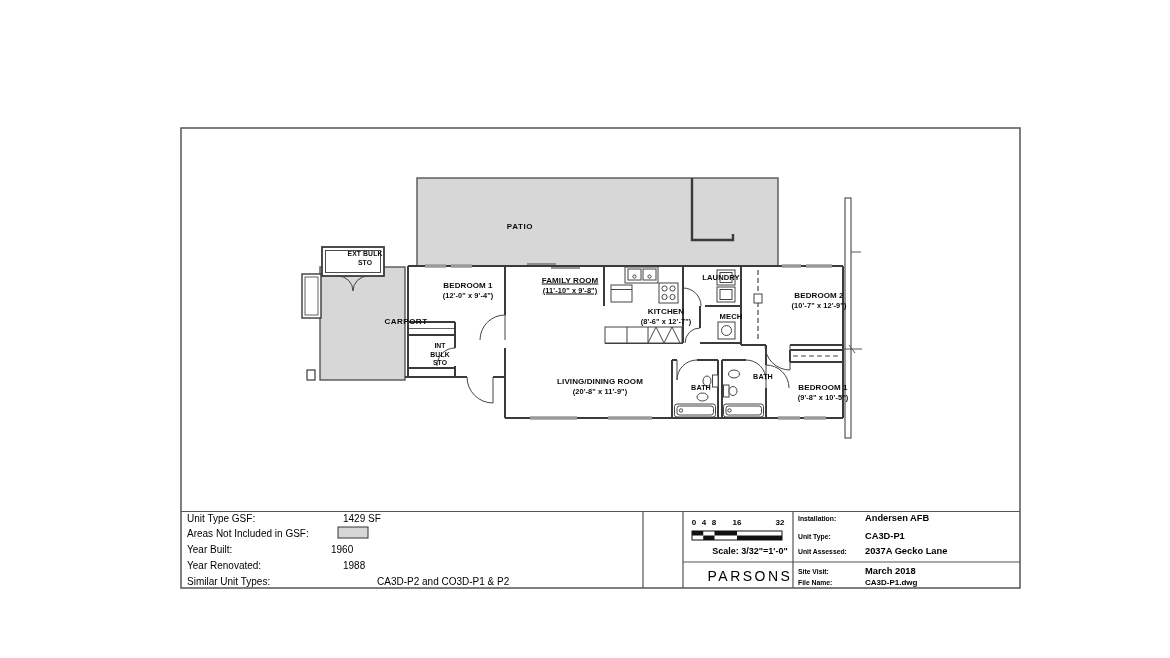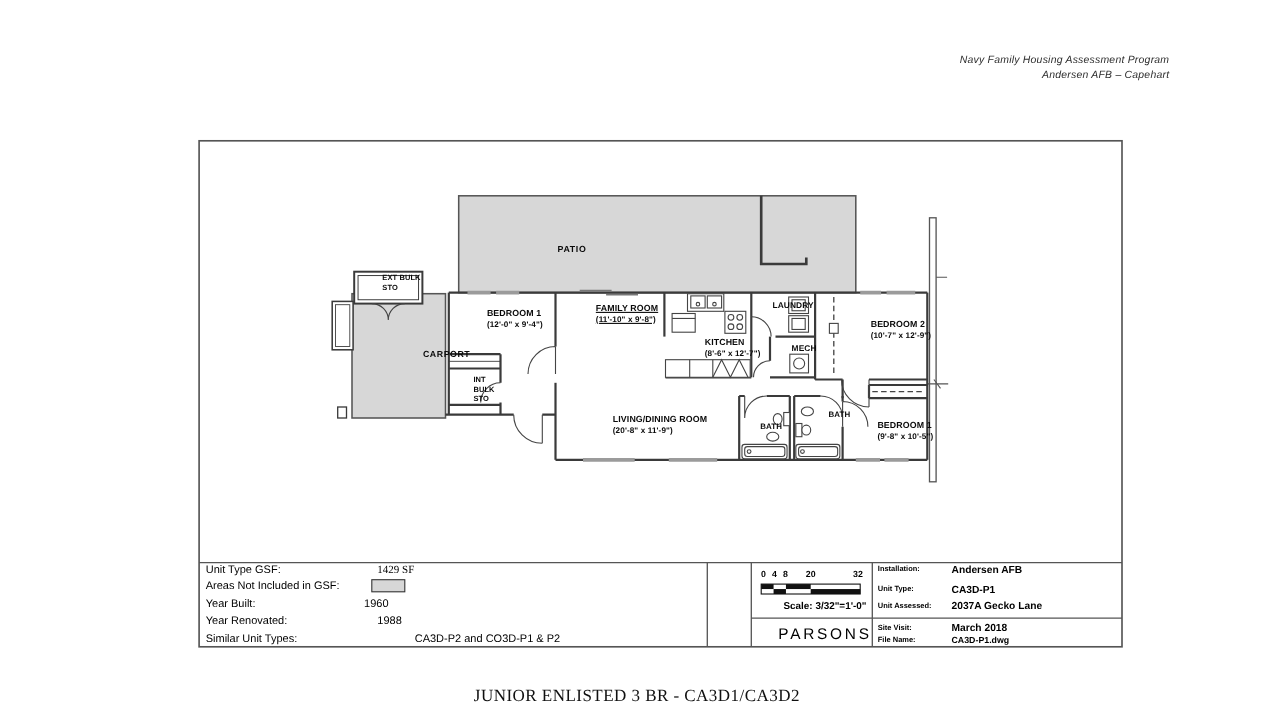--- a/index.html
+++ b/index.html
@@ -1,20 +1,20 @@
 <!DOCTYPE html>
 <html><head>
 <meta charset="utf-8">
 <style>
   html,body{margin:0;padding:0;background:#fff;}
   body{width:1170px;height:658px;overflow:hidden;font-family:"Liberation Sans",sans-serif;}
   #canvas{position:relative;width:1170px;height:658px;background:#ffffff;}
   #plan-svg{position:absolute;left:0;top:0;}
   .abs{position:absolute;white-space:nowrap;}
-  .ctr{transform:translate(-50%,-50%);padding-left:24px;}
+  .ctr{transform:translate(-50%,-50%);text-align:center;padding-left:24px;}
   .ctrY{transform:translateY(-50%);}
   .rlab{font-weight:bold;color:#0a0a0a;font-size:8px;line-height:9.5px;letter-spacing:.1px;}
   .rlab .dims{display:block;font-size:7.4px;font-weight:bold;}
   .small-lab{font-size:6.8px;line-height:8.5px;}
   .hdr{font-style:italic;font-size:9.5px;color:#2e2e2e;text-align:right;line-height:13.5px;letter-spacing:.2px;}
   .tbl-label,.tbl-value{font-size:10px;color:#000;line-height:11px;}
   .tb-label{font-size:6.8px;font-weight:bold;color:#000;}
   .tb-value{font-size:9.3px;font-weight:bold;color:#000;}
   .tb-value-sm{font-size:8px;font-weight:bold;color:#000;}
   .tick{position:absolute;transform:translateX(-50%);font-size:8px;font-weight:bold;color:#000;}
@@ -149,24 +149,20 @@
 
     <g>
       <rect x="692" y="531" width="11.25" height="4.5" fill="#111"></rect>
       <rect x="714.5" y="531" width="22.5" height="4.5" fill="#111"></rect>
       <rect x="703.25" y="535.5" width="11.25" height="4.5" fill="#111"></rect>
       <rect x="737" y="535.5" width="45" height="4.5" fill="#111"></rect>
       <rect x="692" y="531" width="90" height="9" fill="none" stroke="#111" stroke-width="1"></rect>
     </g>
   </svg>
 
-  <div class="abs hdr" style="right:107px;top:48px;">
-    <div>Navy Family Housing Assessment Program</div>
-    <div>Andersen AFB – Capehart</div>
-  </div>
 
   <div class="abs ctr rlab" style="left:508px;top:227px;letter-spacing:.6px;">PATIO</div>
 
   <div class="abs ctr rlab small-lab" style="left:353px;top:258px;">
     <span>EXT BULK</span><br>
     <span>STO</span>
   </div>
 
   <div class="abs ctr rlab" style="left:365px;top:322px;letter-spacing:.5px;margin-left:29px;">CARPORT</div>
 
@@ -208,48 +204,47 @@
   <div class="abs ctr rlab" style="left:689px;top:388px;font-size:7.2px;">BATH</div>
   <div class="abs ctr rlab" style="left:751px;top:377px;font-size:7.2px;">BATH</div>
 
   <div class="abs ctr rlab" style="left:811px;top:392px;">
     <span>BEDROOM 1</span>
     <span class="dims">(9'-8" x 10'-5")</span>
   </div>
 
   <div>
     <div class="abs ctrY tbl-label" style="left:187px;top:518px;">Unit Type GSF:</div>
-    <div class="abs ctrY tbl-value" style="left:343px;top:518px;font-family:Liberation Serif, serif;">1429 SF</div>
+    <div class="abs ctrY tbl-value" style="left:343px;top:518px;">1429 SF</div>
     <div class="abs ctrY tbl-label" style="left:187px;top:533px;">Areas Not Included in GSF:</div>
     <div class="abs ctrY tbl-label" style="left:187px;top:549px;">Year Built:</div>
     <div class="abs ctrY tbl-value" style="left:331px;top:549px;text-align:right;">1960</div>
     <div class="abs ctrY tbl-label" style="left:187px;top:565px;">Year Renovated:</div>
     <div class="abs ctrY tbl-value" style="left:343px;top:565px;">1988</div>
     <div class="abs ctrY tbl-label" style="left:187px;top:581px;">Similar Unit Types:</div>
     <div class="abs ctrY tbl-value" style="left:343px;top:581px;margin-left:34px;">CA3D-P2 and CO3D-P1 &amp; P2</div>
   </div>
 
   <div>
     <span class="tick" style="left:694px;top:518px;">0</span>
     <span class="tick" style="left:704px;top:518px;">4</span>
     <span class="tick" style="left:714px;top:518px;">8</span>
-    <span class="tick" style="left:737px;top:518px;">20</span>
+    <span class="tick" style="left:737px;top:518px;">16</span>
     <span class="tick" style="left:780px;top:518px;">32</span>
     <div class="abs ctr scale-label" style="left:738px;top:551px;">Scale: 3/32"=1'-0"</div>
     <div class="abs ctr parsons" style="left:738px;top:576px;">PARSONS</div>
   </div>
 
   <div>
     <div class="abs ctrY tb-label" style="left:798px;top:518px;">Installation:</div>
     <div class="abs ctrY tb-value" style="left:865px;top:518px;">Andersen AFB</div>
     <div class="abs ctrY tb-label" style="left:798px;top:536px;">Unit Type:</div>
     <div class="abs ctrY tb-value" style="left:865px;top:536px;">CA3D-P1</div>
     <div class="abs ctrY tb-label" style="left:798px;top:551px;">Unit Assessed:</div>
     <div class="abs ctrY tb-value" style="left:865px;top:551px;">2037A Gecko Lane</div>
     <div class="abs ctrY tb-label" style="left:798px;top:571px;">Site Visit:</div>
     <div class="abs ctrY tb-value" style="left:865px;top:571px;">March 2018</div>
     <div class="abs ctrY tb-label" style="left:798px;top:582px;">File Name:</div>
     <div class="abs ctrY tb-value-sm" style="left:865px;top:582px;">CA3D-P1.dwg</div>
   </div>
 
-  <div class="abs ctr footer-title" style="left:567px;top:633px;">JUNIOR ENLISTED 3 BR - CA3D1/CA3D2</div>
 
 </div>
 
 </body></html>

